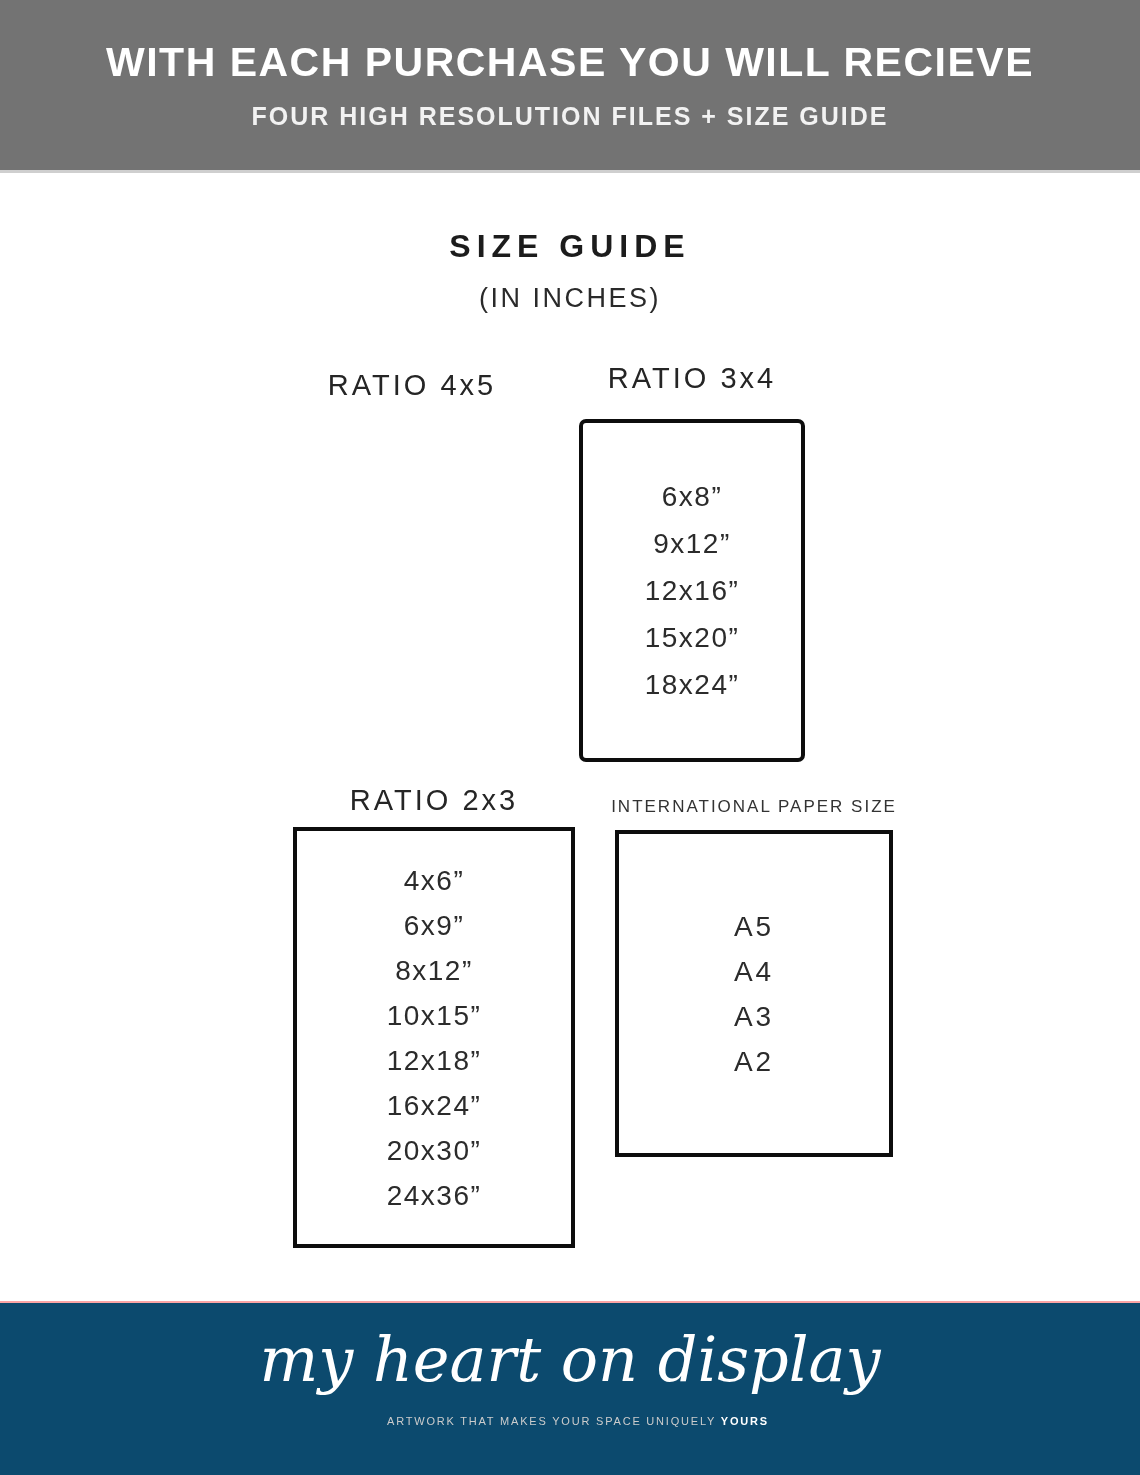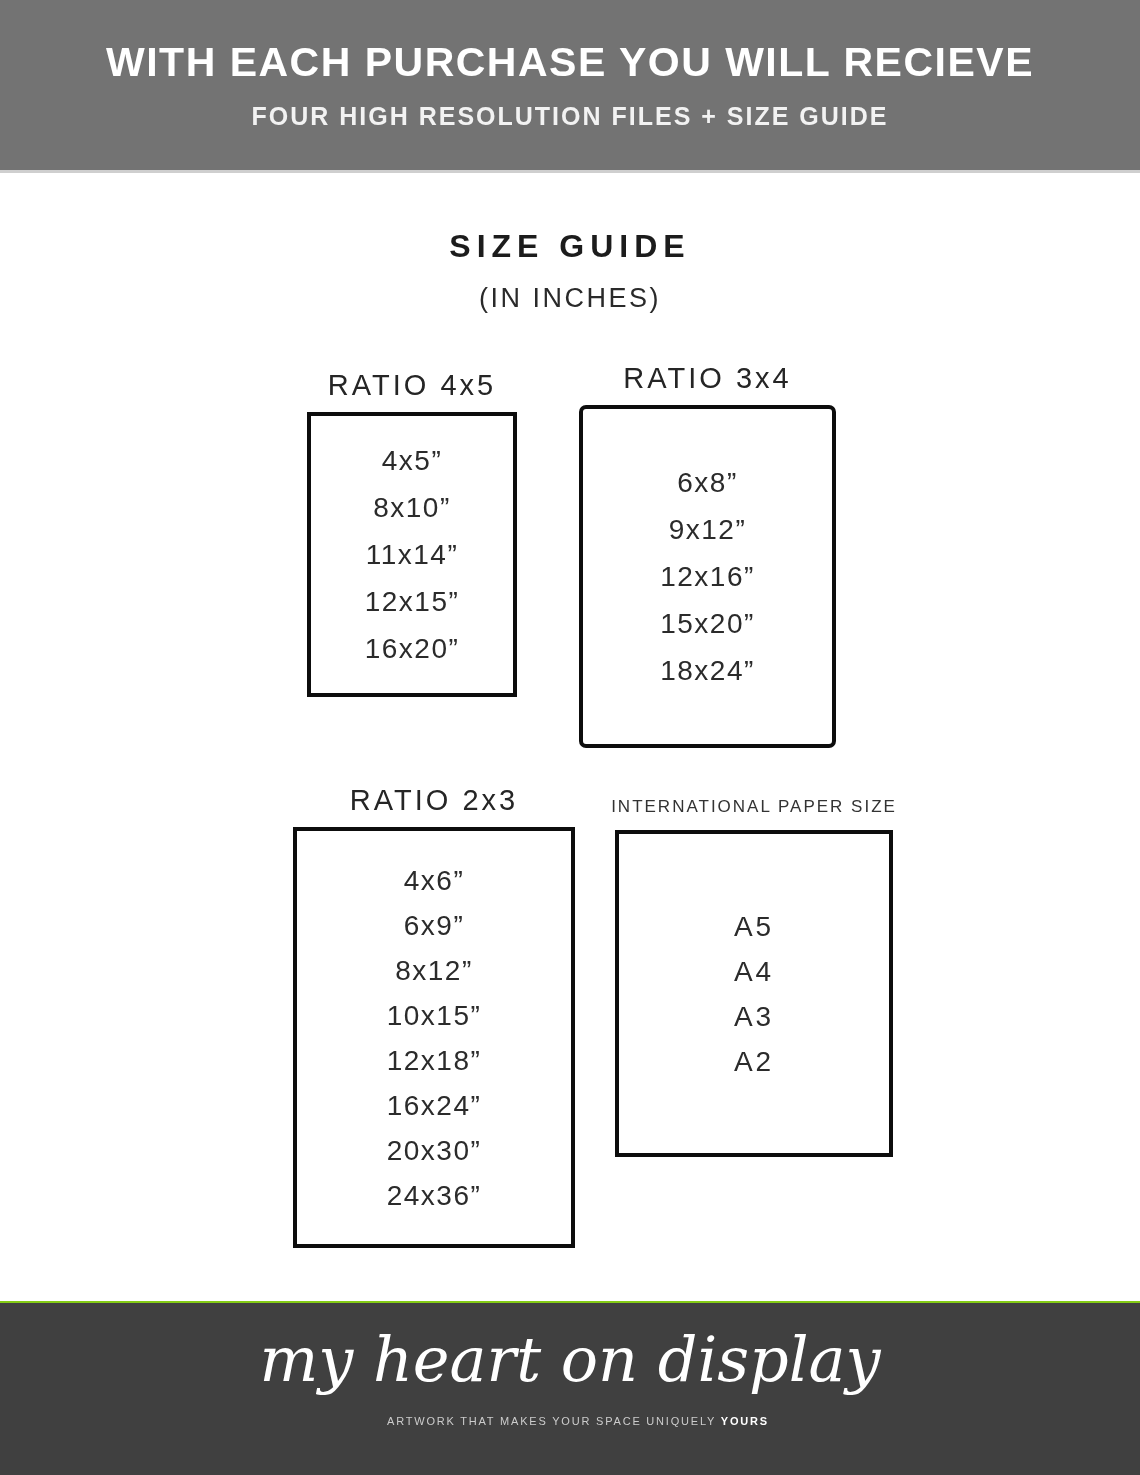--- a/index.html
+++ b/index.html
@@ -98,21 +98,21 @@
     font-size: 28px;
     letter-spacing: 1.5px;
     color: #2b2b2b;
     line-height: 47px;
     white-space: nowrap;
   }
 
   .panel-1 { left: 307px; top: 351px; width: 210px; margin-top: 19px; }
   .panel-1 .size-box { height: 285px; }
 
-  .panel-2 { left: 579px; top: 363px; width: 257px; }
+  .panel-2 { left: 579px; top: 363px; width: 226px; gap: 14px; }
   .panel-2 .size-box { height: 343px; border-radius: 7px; }
 
   .panel-3 { left: 293px; top: 785px; width: 282px; }
   .panel-3 .size-box { height: 421px; }
   .panel-3 .size-item { line-height: 45px; }
 
   .panel-4 { left: 615px; top: 797px; width: 278px; }
   .panel-4 .panel-title {
     font-size: 17px;
     line-height: 20px;
@@ -122,22 +122,22 @@
   }
   .panel-4 .size-box { height: 327px; justify-content: center; }
   .panel-4 .size-item { line-height: 45px; letter-spacing: 3px; }
 
   
   .footer {
     position: absolute;
     left: 0; right: 0;
     top: 1301px;
     bottom: 0;
-    background: #404040;
-    border-top: 2px solid #84cc16;
+    background: #0c4a6e;
+    border-top: 2px solid #fca5a5;
   }
   .brand {
     position: absolute;
     top: 18px;
     left: 0;
     width: 100%;
     text-align: center;
     font-family: "DejaVu Serif", serif;
     font-style: italic;
     font-size: 62px;
@@ -167,27 +167,20 @@
   <header class="topbar">
     <div class="topbar-title">WITH EACH PURCHASE YOU WILL RECIEVE</div>
     <div class="topbar-subtitle">FOUR HIGH RESOLUTION FILES + SIZE GUIDE</div>
   </header>
 
   <div class="size-title">SIZE GUIDE</div>
   <div class="size-subtitle">(IN INCHES)</div>
 
   <section class="panel panel-1">
     <h2 class="panel-title">RATIO 4x5</h2>
-    <div class="size-box">
-      <div class="size-item">4x5”</div>
-      <div class="size-item">8x10”</div>
-      <div class="size-item">11x14”</div>
-      <div class="size-item">12x15”</div>
-      <div class="size-item">16x20”</div>
-    </div>
   </section>
 
   <section class="panel panel-2">
     <h2 class="panel-title">RATIO 3x4</h2>
     <div class="size-box">
       <div class="size-item">6x8”</div>
       <div class="size-item">9x12”</div>
       <div class="size-item">12x16”</div>
       <div class="size-item">15x20”</div>
       <div class="size-item">18x24”</div>

